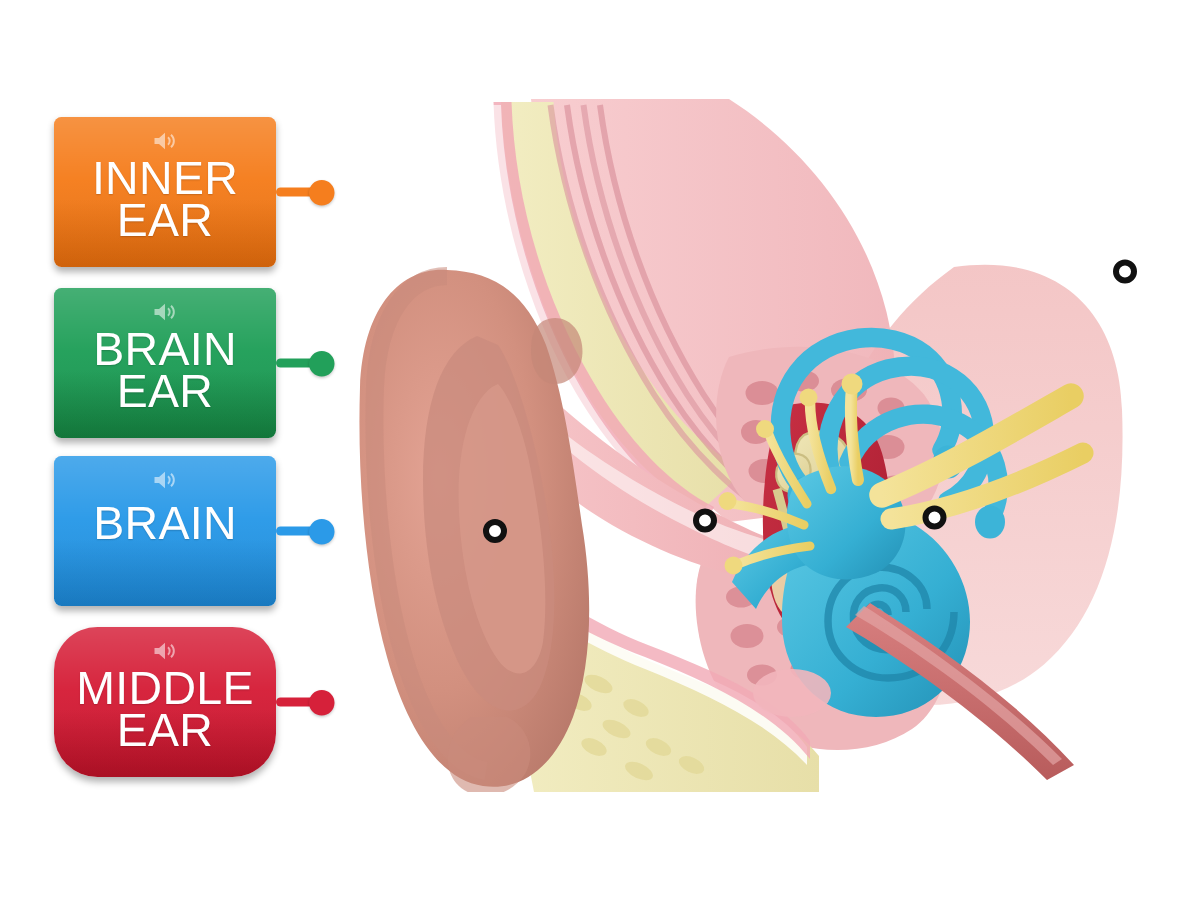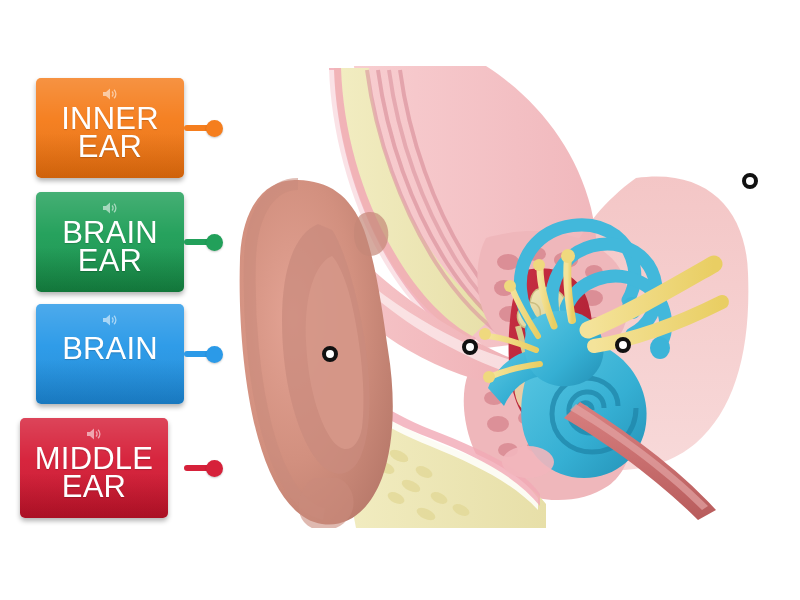--- a/index.html
+++ b/index.html
@@ -376,21 +376,21 @@
       <path d="M12 2.8 A5.6 5.6 0 0 1 12 11.2" stroke="#ffffff" stroke-width="1.3" fill="none"></path>
         </svg>
     </span>
     <div class="card-text" style="margin-top:8px">
       <div>BRAIN</div>
     </div>
   </div>
   <div class="connector" id="conn2" style="left: 184px; top: 351px; background: rgb(43, 154, 232);"></div>
   <div class="connector-dot" id="dot2" style="left: 206px; top: 345.5px; background: rgb(43, 154, 232);"></div>
 
-  <div class="label-card" id="card3" style="left: 20px; top: 418px; background: linear-gradient(rgb(214, 33, 58) 0%, rgb(214, 33, 58) 55%, rgb(184, 17, 39) 100%);">
+  <div class="label-card" id="card3" style="left: 36px; top: 418px; background: linear-gradient(rgb(214, 33, 58) 0%, rgb(214, 33, 58) 55%, rgb(184, 17, 39) 100%); border-radius: 29px;">
     <span class="speaker-icon">
       <svg viewBox="0 0 16 14">
           <path d="M1 5 H4 L8 1.5 V12.5 L4 9 H1 Z" fill="#ffffff"></path>
       <path d="M10 4.5 A3.4 3.4 0 0 1 10 9.5" stroke="#ffffff" stroke-width="1.3" fill="none"></path>
       <path d="M12 2.8 A5.6 5.6 0 0 1 12 11.2" stroke="#ffffff" stroke-width="1.3" fill="none"></path>
         </svg>
     </span>
     <div class="card-text two-line">
       <div>MIDDLE</div>
       <div>EAR</div>

